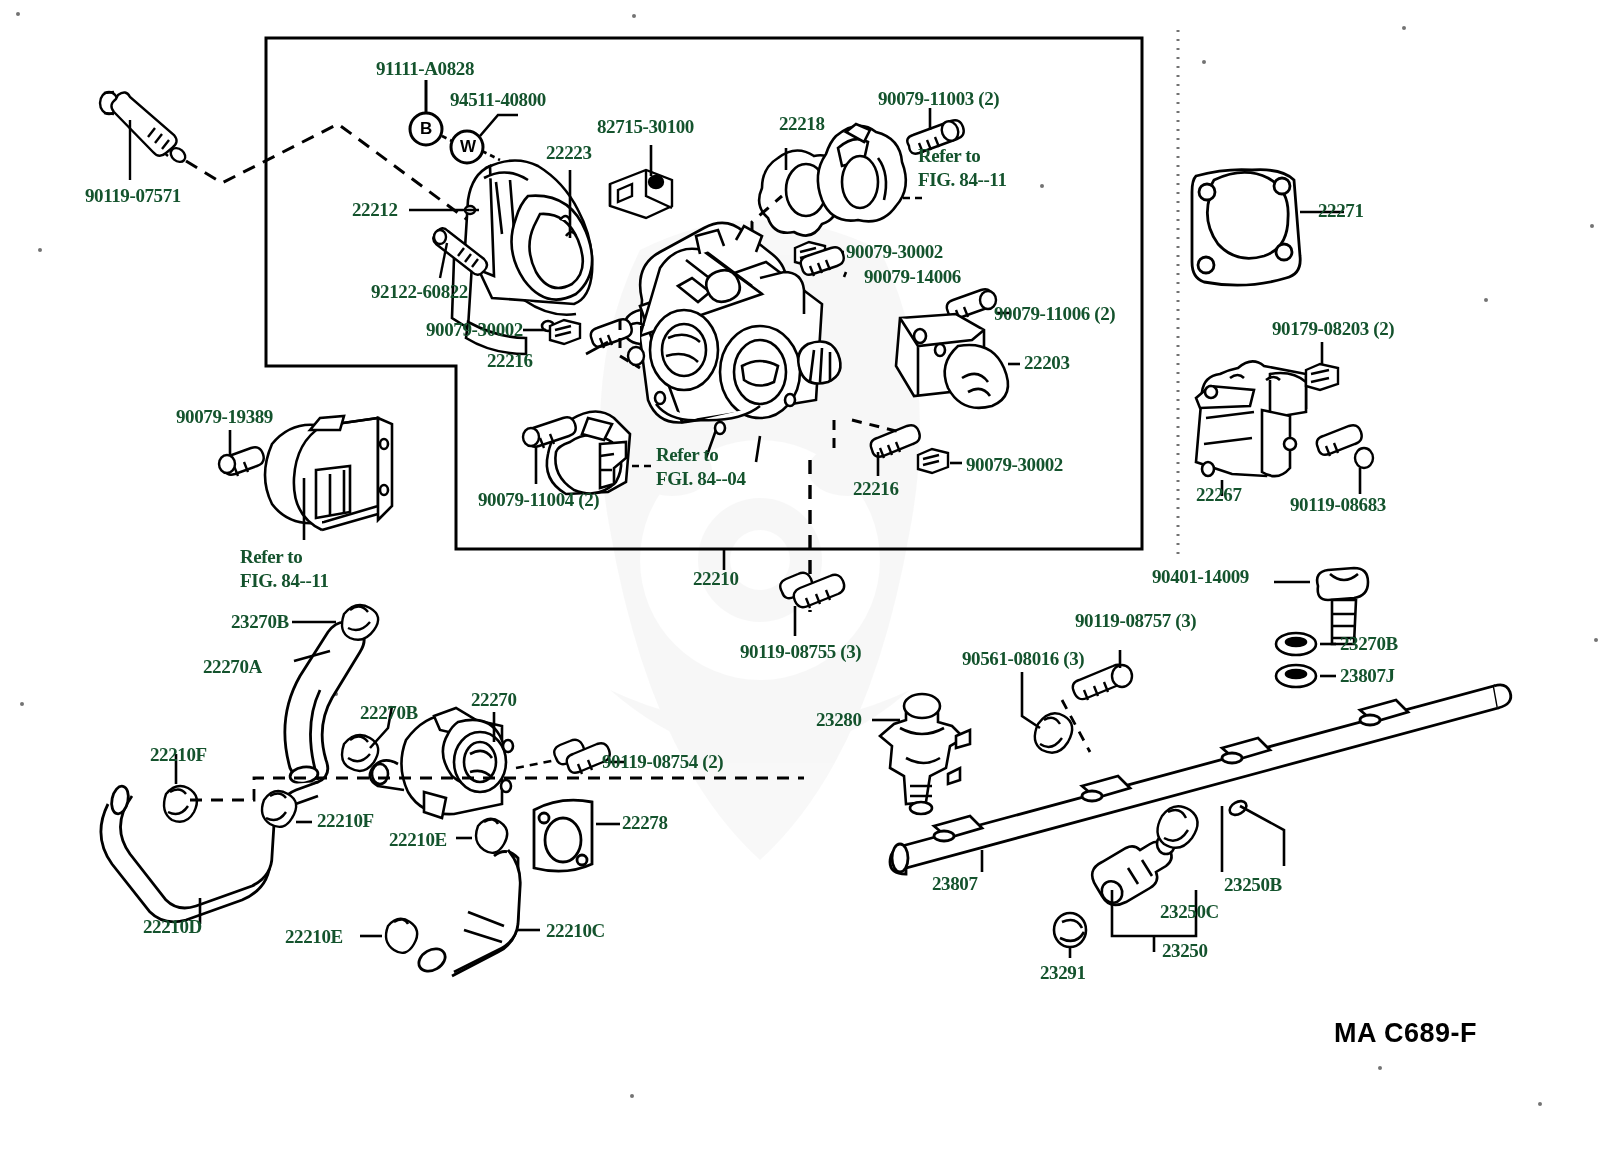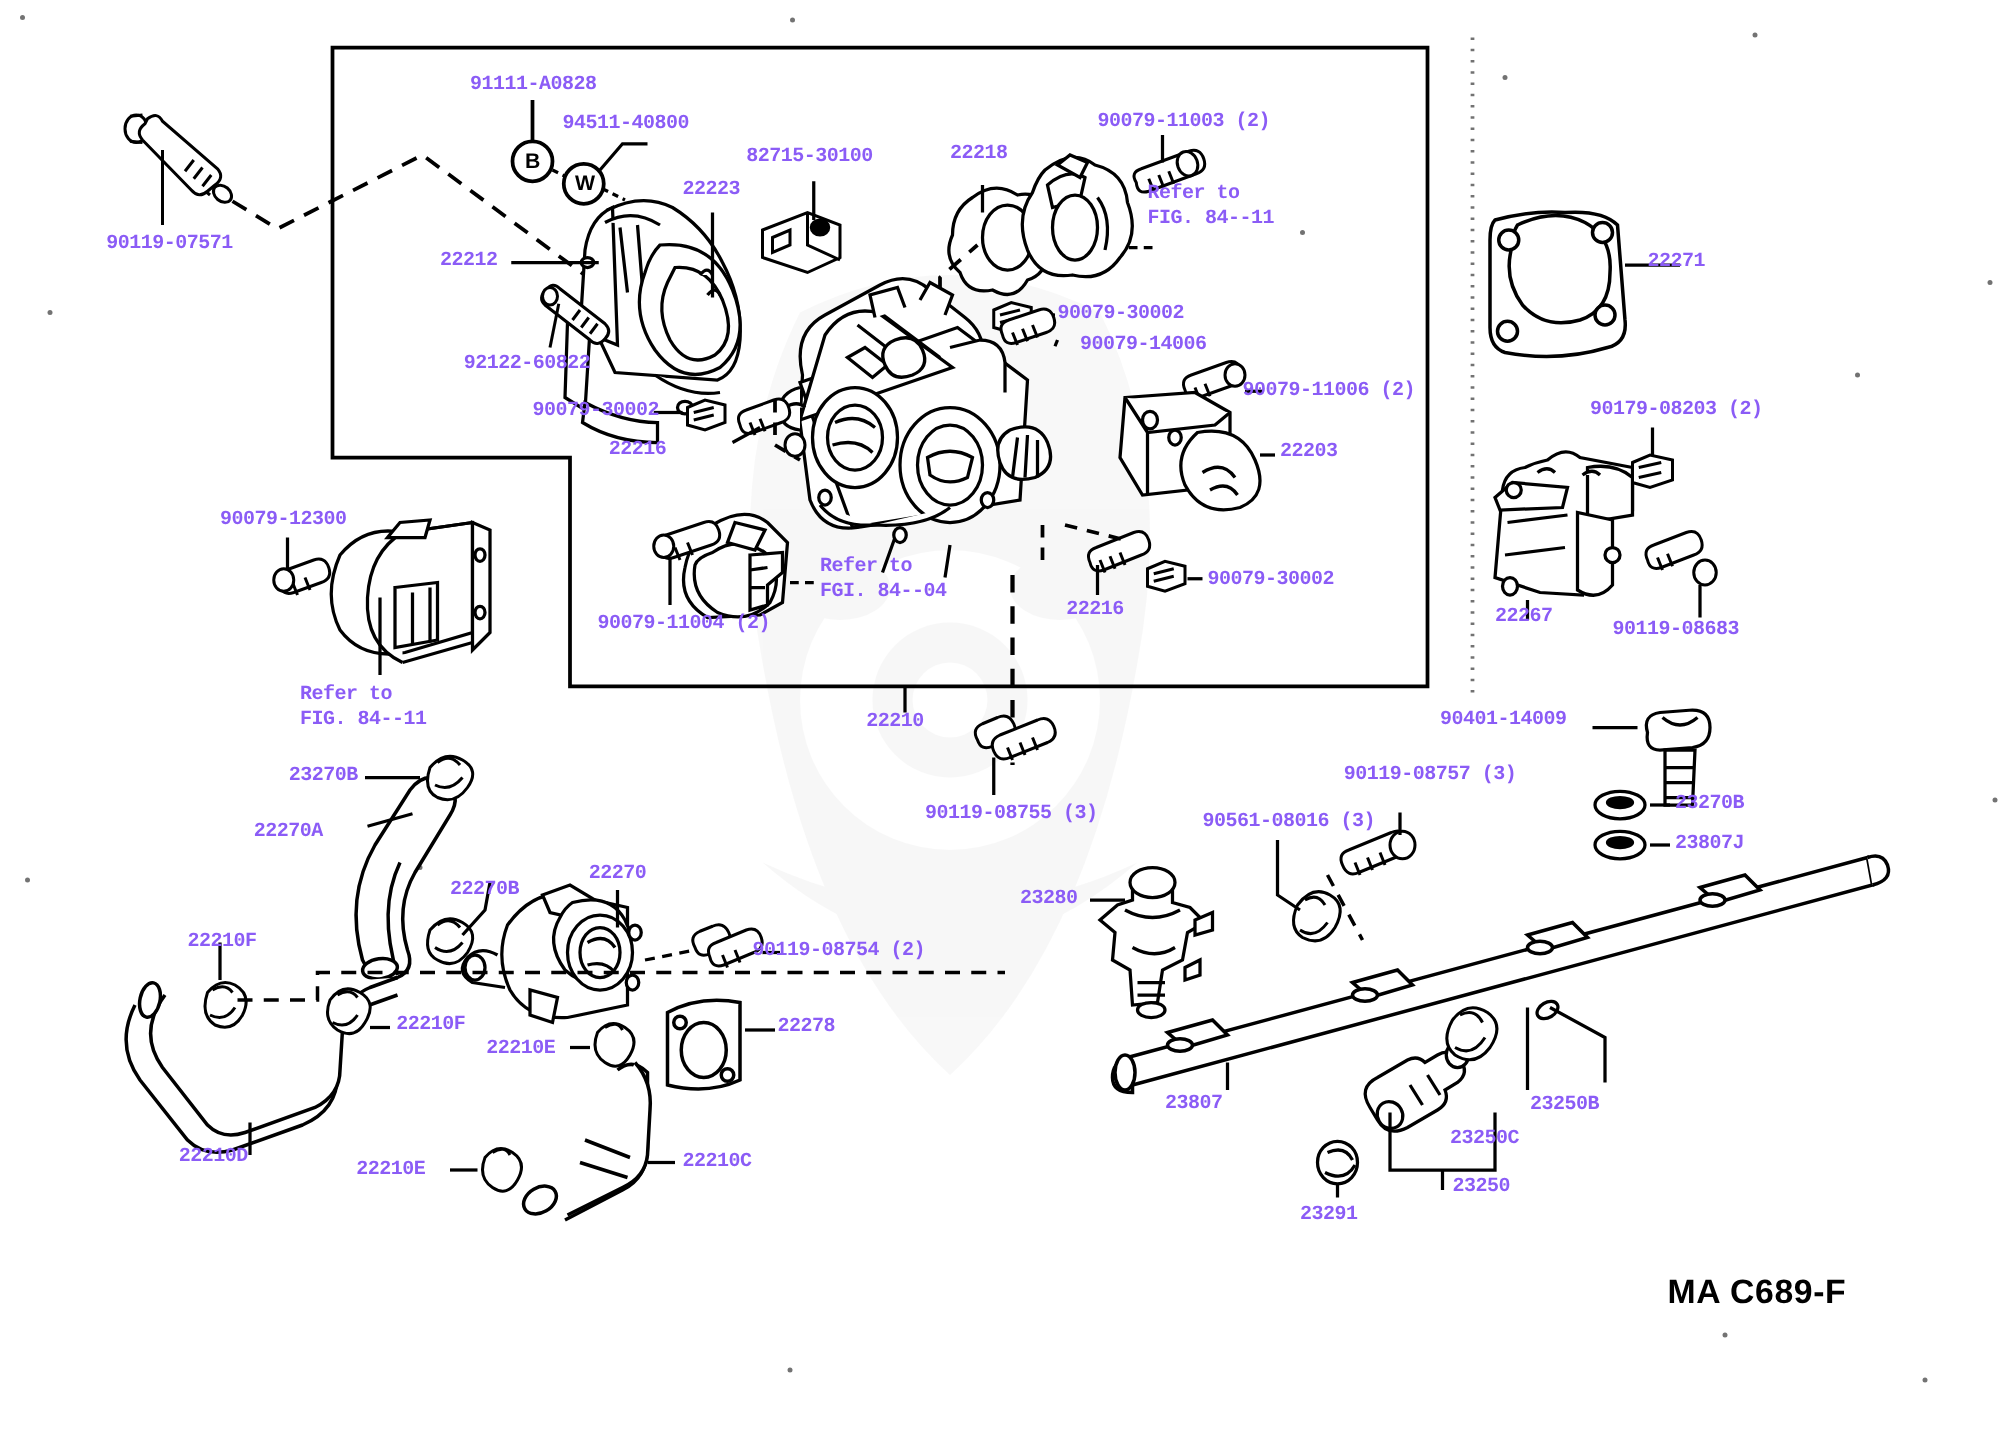--- a/index.html
+++ b/index.html
@@ -1,22 +1,22 @@
 <!DOCTYPE html>
 <html><head>
 <meta charset="utf-8">
 <style>
   html,body{margin:0;padding:0;background:#fff;}
   body{width:1608px;height:1152px;position:relative;overflow:hidden;
        font-family:"Liberation Sans",sans-serif;color:#000;}
   #stage{position:absolute;inset:0;width:1608px;height:1152px;}
   svg#art{position:absolute;left:0;top:0;width:1608px;height:1152px;}
-  .lbl{position:absolute;font-family:Liberation Mono, monospace;
-       font-weight:bold;font-size:16px;letter-spacing:-0.4px;
-       white-space:nowrap;color:#8b5cf6;line-height:1.15;}
+  .lbl{position:absolute;font-family:Liberation Serif, serif;
+       font-weight:bold;font-size:19px;letter-spacing:-0.4px;
+       white-space:nowrap;color:#14532d;line-height:1.15;}
   .lbl.two{line-height:1.25;}
   .code{position:absolute;font-weight:bold;font-size:27px;letter-spacing:0.5px;}
   .spk{position:absolute;font-weight:bold;font-size:17px;}
 </style>
 </head>
 <body>
 
 <div id="stage">
 
 <svg id="art" viewBox="0 0 1608 1152">
@@ -483,36 +483,36 @@
         <circle cx="336" cy="694" r="2"></circle>
     <circle cx="1380" cy="1068" r="2"></circle>
         <circle cx="1486" cy="300" r="2"></circle>
   </g>
 </svg>
 
 <div class="lbl" style="left:85px;top:185px;">90119-07571</div>
 <div class="lbl" style="left:376px;top:58px;">91111-A0828</div>
 <div class="lbl" style="left:450px;top:89px;">94511-40800</div>
 <div class="lbl" style="left:597px;top:116px;">82715-30100</div>
-<div class="lbl" style="left:760px;top:113px;">22218</div>
+<div class="lbl" style="left:779px;top:113px;">22218</div>
 <div class="lbl" style="left:878px;top:88px;">90079-11003 (2)</div>
 <div class="lbl" style="left:546px;top:142px;">22223</div>
 <div class="lbl" style="left:352px;top:199px;">22212</div>
 <div class="lbl" style="left:371px;top:281px;">92122-60822</div>
 <div class="lbl" style="left:426px;top:319px;">90079-30002</div>
 <div class="lbl" style="left:487px;top:350px;">22216</div>
 <div class="lbl" style="left:846px;top:241px;">90079-30002</div>
 <div class="lbl" style="left:864px;top:266px;">90079-14006</div>
 <div class="lbl" style="left:994px;top:303px;">90079-11006 (2)</div>
 <div class="lbl" style="left:1024px;top:352px;">22203</div>
 <div class="lbl" style="left:1318px;top:200px;">22271</div>
 <div class="lbl" style="left:1272px;top:318px;">90179-08203 (2)</div>
 <div class="lbl" style="left:1196px;top:484px;">22267</div>
 <div class="lbl" style="left:1290px;top:494px;">90119-08683</div>
-<div class="lbl" style="left:176px;top:406px;">90079-12300</div>
+<div class="lbl" style="left:176px;top:406px;">90079-19389</div>
 <div class="lbl" style="left:478px;top:489px;">90079-11004 (2)</div>
 <div class="lbl" style="left:853px;top:478px;">22216</div>
 <div class="lbl" style="left:966px;top:454px;">90079-30002</div>
 <div class="lbl" style="left:693px;top:568px;">22210</div>
 <div class="lbl" style="left:740px;top:641px;">90119-08755 (3)</div>
 
 <div class="lbl" style="left:231px;top:611px;">23270B</div>
 <div class="lbl" style="left:203px;top:656px;">22270A</div>
 <div class="lbl" style="left:360px;top:682px;margin-top:20px;">22270B</div>
 <div class="lbl" style="left:471px;top:689px;">22270</div>

